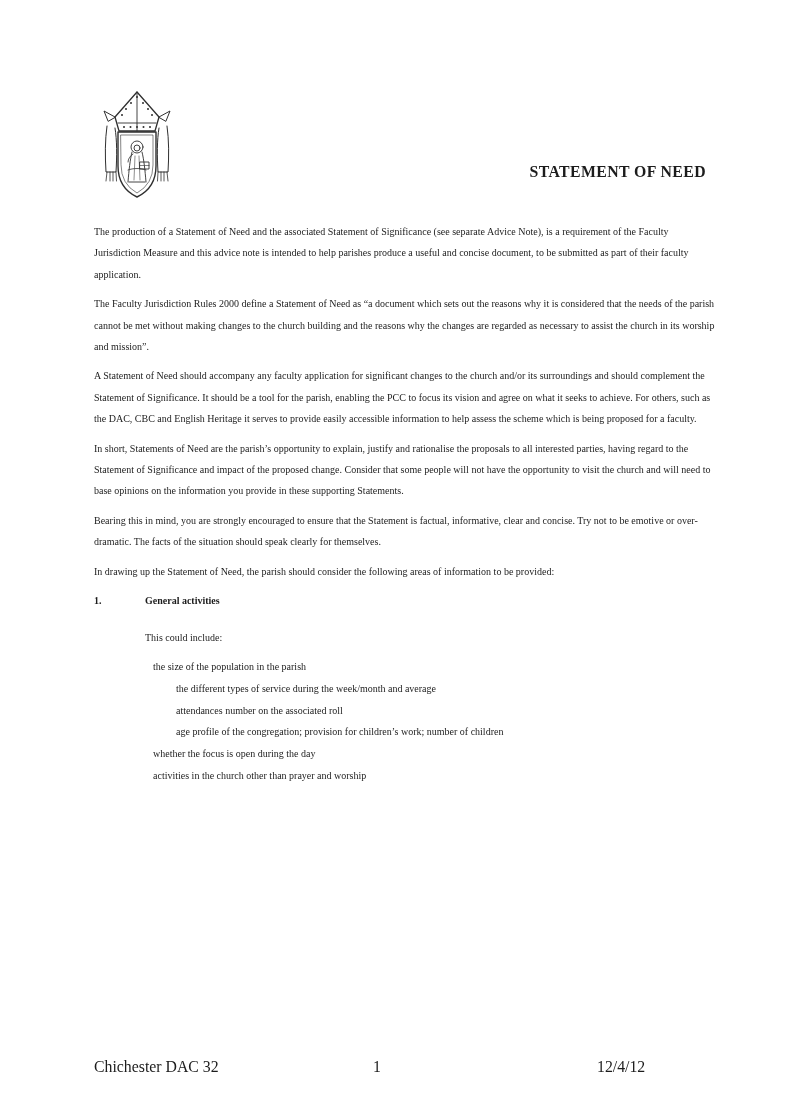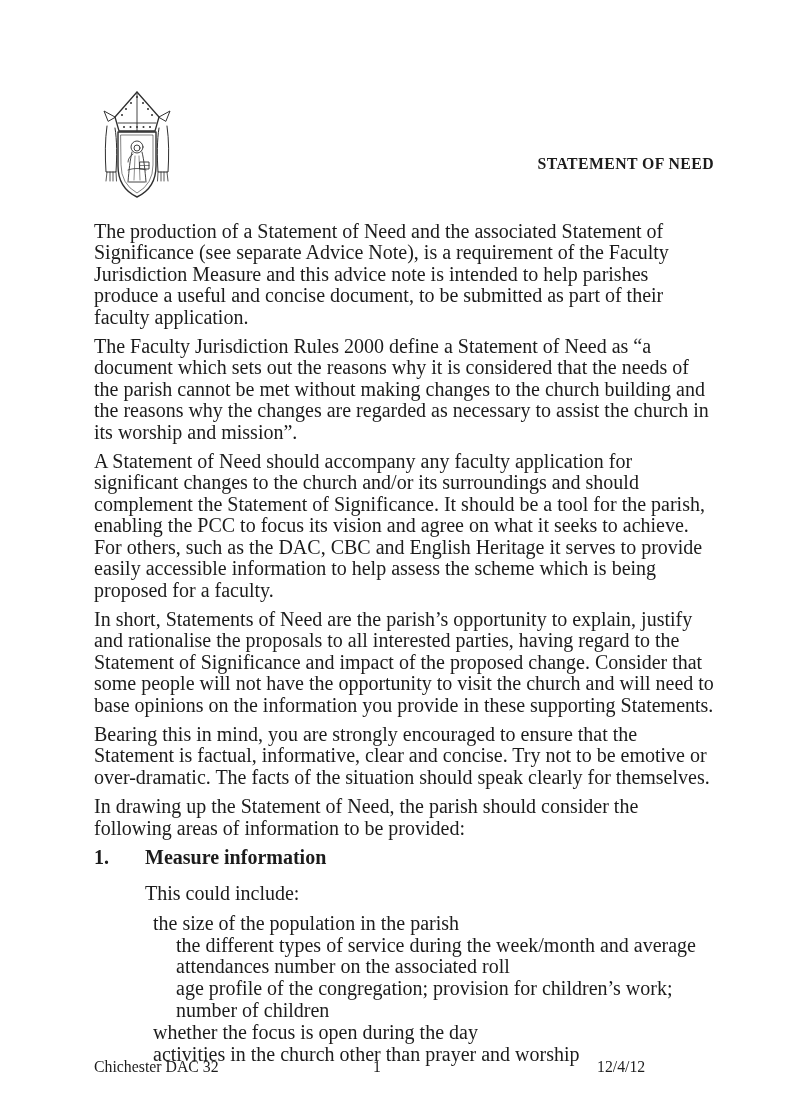--- a/index.html
+++ b/index.html
@@ -17,33 +17,33 @@
     left: 95px;
     top: 90px;
     width: 84px;
     height: 110px;
   }
   .crest svg { width: 100%; height: 100%; }
   .doc-title {
     position: absolute;
     top: 149px;
     right: 72px;
-    margin: 4px;
+    margin: 12px;
     font-size: 15.8px;
     font-weight: bold;
     letter-spacing: 0.4px;
     line-height: 21px;
     white-space: nowrap;
   }
   .content {
     position: absolute;
     left: 94px;
     top: 221px;
     width: 622px;
-    font-size: 20px;
+    font-size: 10px;
     line-height: 21.4px;
     text-align: left;
   }
   .content p { margin: 0 0 8px 0; }
   .section-heading {
     margin: 6px 0 15px 0;
     font-weight: bold;
     display: flex;
   }
   .section-number { display: inline-block; width: 51px; flex: 0 0 51px; }
@@ -117,21 +117,21 @@
   <div class="content">
     <p>The production of a Statement of Need and the associated Statement of Significance (see separate Advice Note), is a requirement of the Faculty Jurisdiction Measure and this advice note is intended to help parishes produce a useful and concise document, to be submitted as part of their faculty application.</p>
     <p>The Faculty Jurisdiction Rules 2000 define a Statement of Need as “a document which sets out the reasons why it is considered that the needs of the parish cannot be met without making changes to the church building and the reasons why the changes are regarded as necessary to assist the church in its worship and mission”.</p>
     <p>A Statement of Need should accompany any faculty application for significant changes to the church and/or its surroundings and should complement the Statement of Significance. It should be a tool for the parish, enabling the PCC to focus its vision and agree on what it seeks to achieve. For others, such as the DAC, CBC and English Heritage it serves to provide easily accessible information to help assess the scheme which is being proposed for a faculty.</p>
     <p>In short, Statements of Need are the parish’s opportunity to explain, justify and rationalise the proposals to all interested parties, having regard to the Statement of Significance and impact of the proposed change. Consider that some people will not have the opportunity to visit the church and will need to base opinions on the information you provide in these supporting Statements.</p>
     <p>Bearing this in mind, you are strongly encouraged to ensure that the Statement is factual, informative, clear and concise. Try not to be emotive or over-dramatic. The facts of the situation should speak clearly for themselves.</p>
     <p>In drawing up the Statement of Need, the parish should consider the following areas of information to be provided:</p>
 
     <div class="section-heading">
       <span class="section-number">1.</span>
-      <span>Measure information</span>
+      <span>General activities</span>
     </div>
 
     <p class="intro">This could include:</p>
 
     <div class="list">
       <div class="list-line indent-1">the size of the population in the parish</div>
       <div class="list-line indent-2">the different types of service during the week/month and average</div>
       <div class="list-line indent-2">attendances number on the associated roll</div>
       <div class="list-line indent-2">age profile of the congregation; provision for children’s work; number of children</div>
       <div class="list-line indent-1">whether the focus is open during the day</div>

